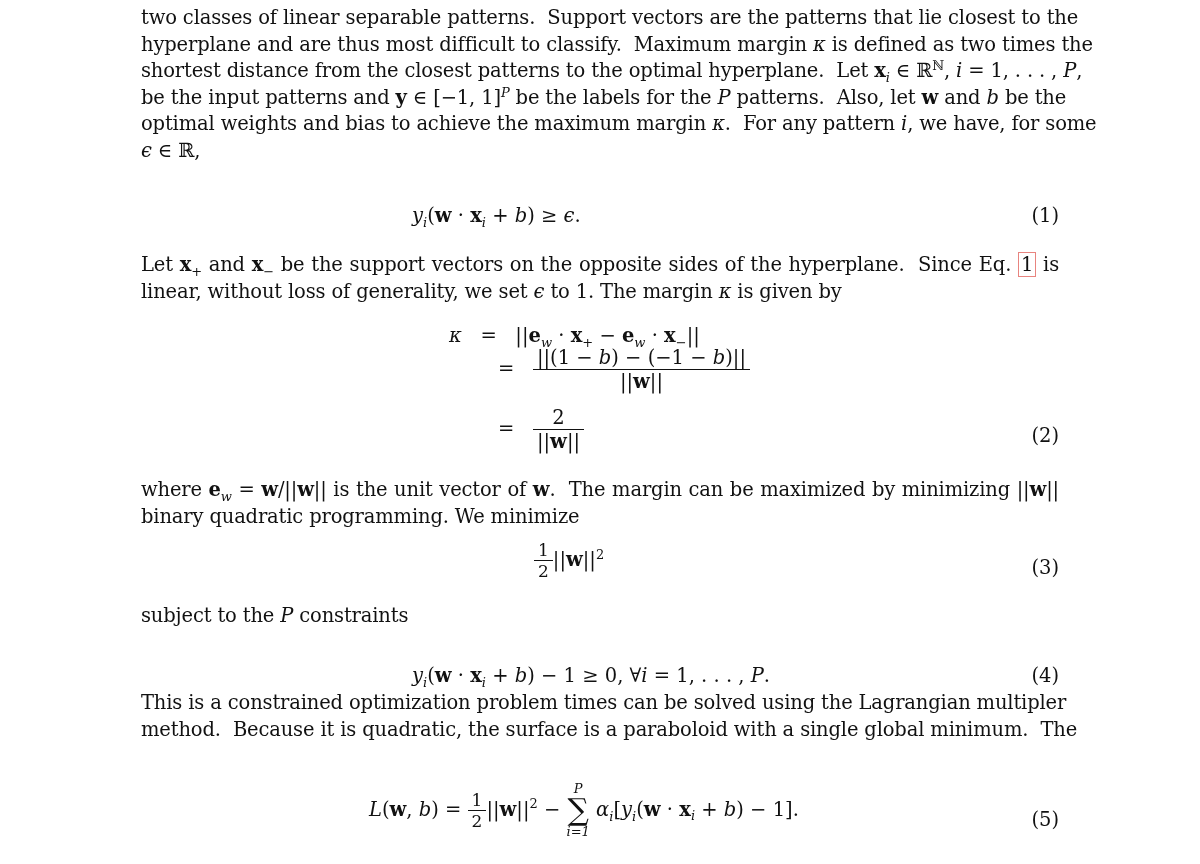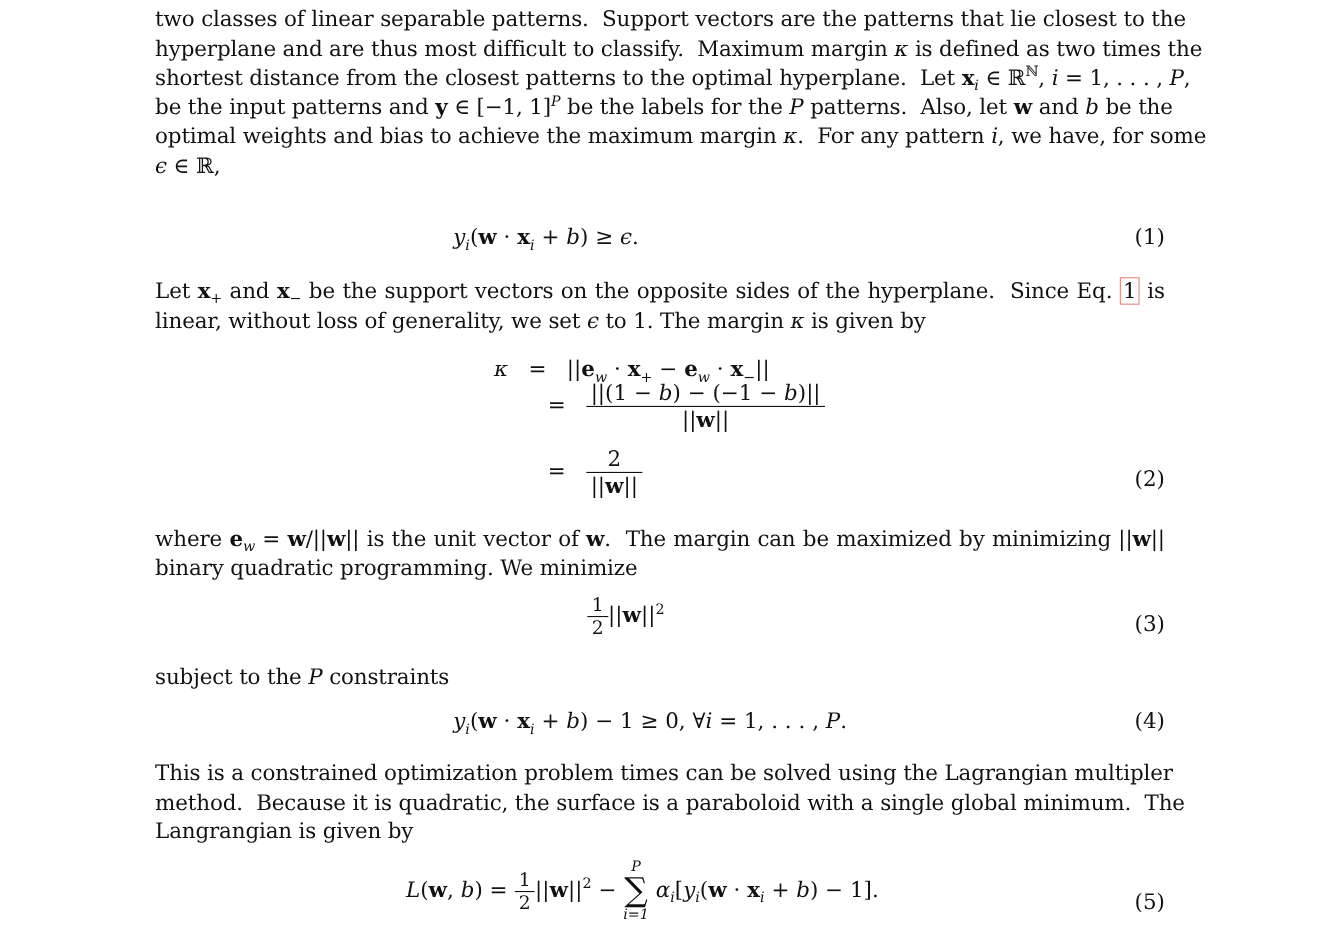--- a/index.html
+++ b/index.html
@@ -63,29 +63,28 @@
 
   <div class="eq" style="top:540px; height:56px;">
     <span class="body" style="left:393px; top:0;"><span class="frac" style="font-size:17px;"><span class="n">1</span><span class="d">2</span></span>||<b>w</b>||<sup>2</sup></span>
     <span class="num" style="top:16px;">(3)</span>
   </div>
 
   <p class="para" style="position:absolute; top:603px; width:918px;">
     <span class="ln last">subject to the <i>P</i> constraints</span>
   </p>
 
-  <div class="eq" style="top:644px; height:30px;">
+  <div class="eq" style="top:664px; height:30px;">
     <span class="body" style="left:271px;"><i>y<sub>i</sub></i>(<b>w</b> · <b>x</b><sub><i>i</i></sub> + <i>b</i>) − 1 ≥ 0, ∀<i>i</i> = 1, . . . , <i>P</i>.</span>
     <span class="num">(4)</span>
   </div>
 
   <p class="para" style="position:absolute; top:690px; width:918px;">
     <span class="ln">This is a constrained optimization problem times can be solved using the Lagrangian multipler</span>
     <span class="ln">method.&nbsp; Because it is quadratic, the surface is a paraboloid with a single global minimum.&nbsp; The</span>
-    <span class="ln last">Langrangian is given by</span>
   </p>
 
   <div class="eq" style="top:782px; height:75px;">
     <span class="body" style="left:228px; top:0;">
       <i>L</i>(<b>w</b>, <i>b</i>) = <span class="frac" style="font-size:17px;"><span class="n">1</span><span class="d">2</span></span>||<b>w</b>||<sup>2</sup> − <span class="sum"><span class="lim"><i>P</i></span><span class="sig">∑</span><span class="lim"><i>i</i>=1</span></span> <i>α<sub>i</sub></i>[<i>y<sub>i</sub></i>(<b>w</b> · <b>x</b><sub><i>i</i></sub> + <i>b</i>) − 1].
     </span>
     <span class="num" style="top:26px;">(5)</span>
   </div>
 
 </div>

